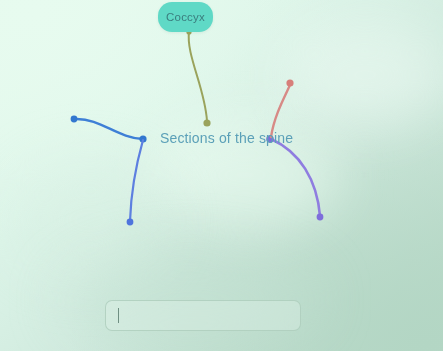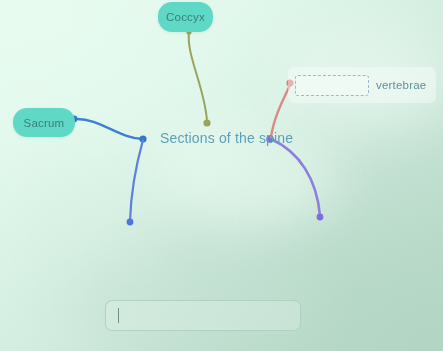--- a/index.html
+++ b/index.html
@@ -156,33 +156,26 @@
     <circle cx="320" cy="217" r="3.4" fill="#7e6ddb"></circle>
 
     <path d="M271,137 C274,117 283,100 290,85" stroke="#d78a86" stroke-width="2.4" fill="none" stroke-linecap="round"></path>
     <circle cx="290" cy="83" r="3.6" fill="#d77f7a"></circle>
   </svg>
 
   <div class="node node-coccyx">
     <span>Coccyx</span>
   </div>
 
-  <div class="node node-sacrum">
-    <span>Sacrum</span>
-  </div>
 
 
 
   <div class="center-node">
     <span>Sections of the spine</span>
   </div>
 
-  <div class="fill-node">
-    <div class="blank-slot"></div>
-    <span class="fill-node-label">vertebrae</span>
-  </div>
 
   <div class="answer-bar">
     <span class="caret"></span>
     <span class="answer-input-text"></span>
   </div>
 
 </div>
 
 </body></html>

